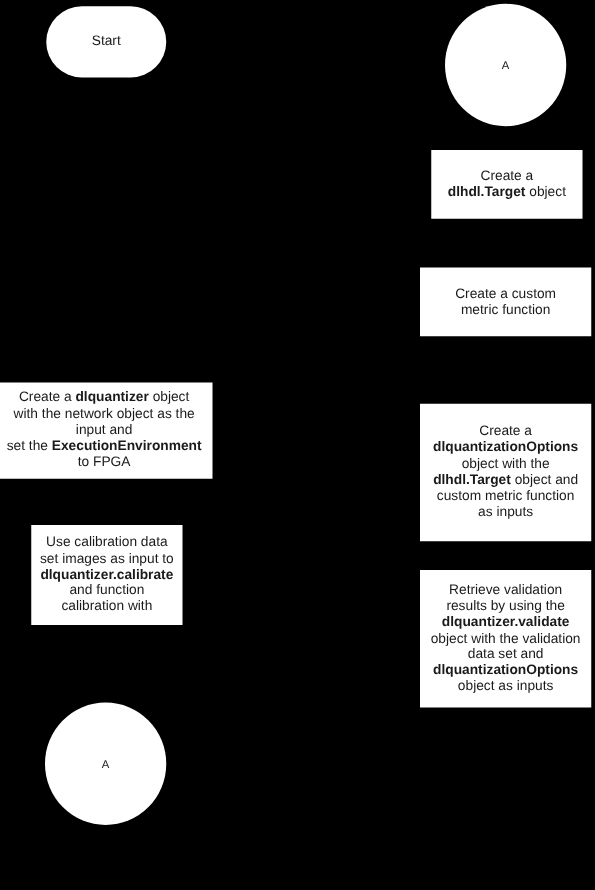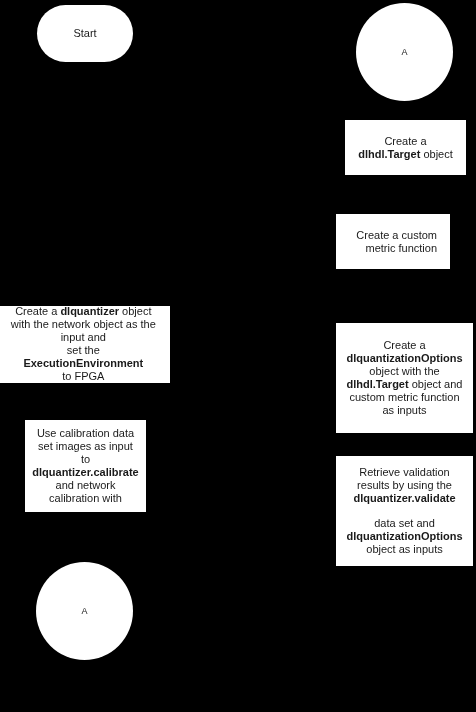--- a/index.html
+++ b/index.html
@@ -25,21 +25,21 @@
     text-align: center;
     box-sizing: border-box;
     line-height: 1.18;
     font-size: 11px;
     -webkit-font-smoothing: antialiased;
   }
   .node .txt {
     display: block;
     width: 100%;
     white-space: pre-line;
-    padding: 0 13px;
+    padding: 0 0;
   }
   .rect { border-radius: 0; }
   .terminator { border-radius: 999px; }
   .circle { border-radius: 50%; }
   .overflow-node .txt {
     white-space: pre-line;
     width: 104%;
     margin-left: -2%;
   }
   .node b, .node strong { font-weight: bold; }
@@ -49,47 +49,47 @@
 <body>
 
 <div id="canvas">
 
   <div class="node terminator" style="left:37px; top:5px; width:96px; height:57px;">
     <span class="txt">Start</span>
   </div>
 
 
 
-  <div class="node rect overflow-node" style="left:0px; top:306px; width:170px; height:77px;align-items:flex-end;">
+  <div class="node rect overflow-node" style="left:0px; top:306px; width:170px; height:77px;">
     <span class="txt"><span>Create a </span><b>dlquantizer</b><span> object</span><br><span>with the network object as the</span><br><span>input and</span><br><span>set the </span><b>ExecutionEnvironment</b><br><span>to FPGA</span></span>
   </div>
 
-  <div class="node rect" style="left:25px; top:420px; width:121px; height:92px;">
-    <span class="txt"><span>Use calibration data</span><br><span>set images as input to</span><br><b>dlquantizer.calibrate</b><br><span>and network</span><br><span>calibration with</span></span>
+  <div class="node rect" style="left:25px; top:420px; width:121px; height:80px;">
+    <span class="txt"><span>Use calibration data</span><br><span>set images as input to</span><br><b>dlquantizer.calibrate</b><br><span>and function</span><br><span>calibration with</span></span>
   </div>
 
   <div class="node circle" style="left:36px; top:562px; width:97px; height:98px;">
     <span class="txt tiny">A</span>
   </div>
 
   <div class="node circle" style="left:356px; top:3px; width:97px; height:98px;">
     <span class="txt tiny">A</span>
   </div>
 
   <div class="node rect" style="left:345px; top:120px; width:121px; height:55px;">
     <span class="txt"><span>Create a</span><br><b>dlhdl.Target</b><span> object</span></span>
   </div>
 
-  <div class="node rect" style="left:336px; top:214px; width:114px; height:55px;text-align:right;">
+  <div class="node rect" style="left:336px; top:214px; width:137px; height:55px;">
     <span class="txt">Create a custom
 metric function</span>
   </div>
 
   <div class="node rect" style="left:336px; top:323px; width:137px; height:110px;">
     <span class="txt"><span>Create a</span><br><b>dlquantizationOptions</b><br><span>object with the</span><br><b>dlhdl.Target</b><span> object and</span><br><span>custom metric function</span><br><span>as inputs</span></span>
   </div>
 
   <div class="node rect" style="left:336px; top:456px; width:137px; height:110px;">
-    <span class="txt"><span>Retrieve validation</span><br><span>results by using the</span><br><b>dlquantizer.validate</b><br><br><span>data set and</span><br><b>dlquantizationOptions</b><br><span>object as inputs</span></span>
+    <span class="txt"><span>Retrieve validation</span><br><span>results by using the</span><br><b>dlquantizer.validate</b><br><span>object with the validation</span><br><span>data set and</span><br><b>dlquantizationOptions</b><br><span>object as inputs</span></span>
   </div>
 
 
 </div>
 
 </body></html>

